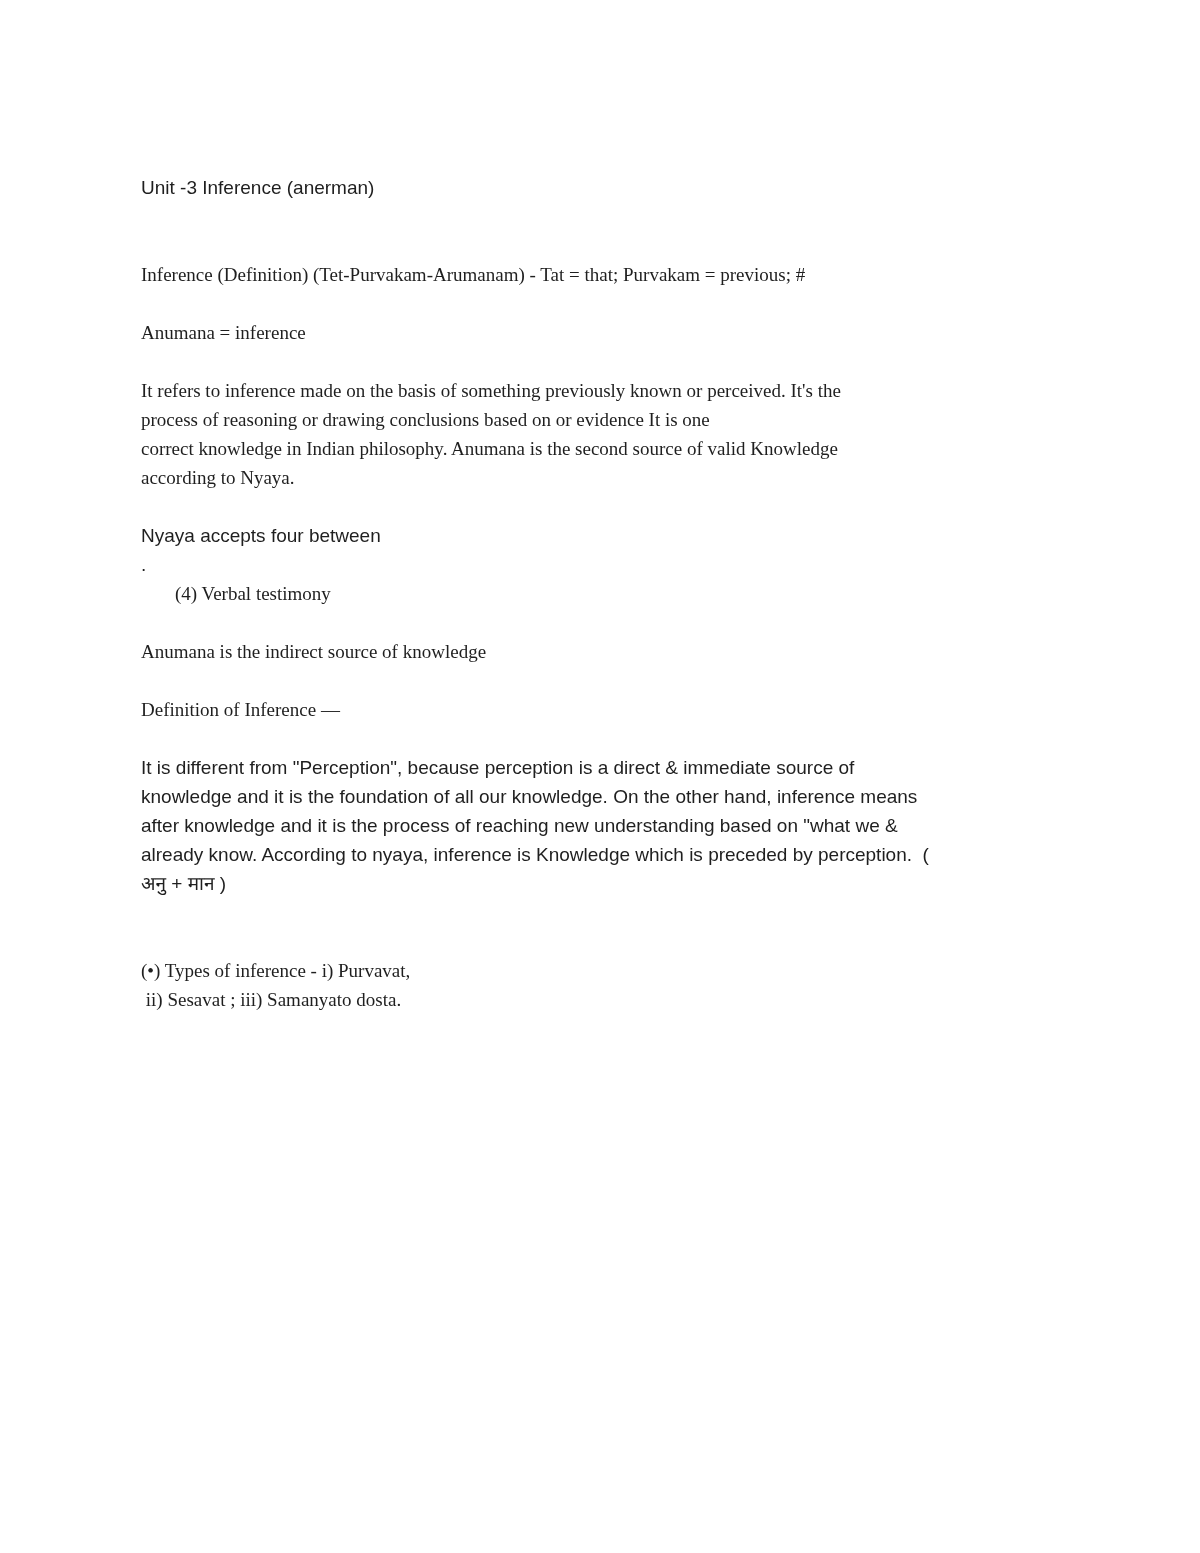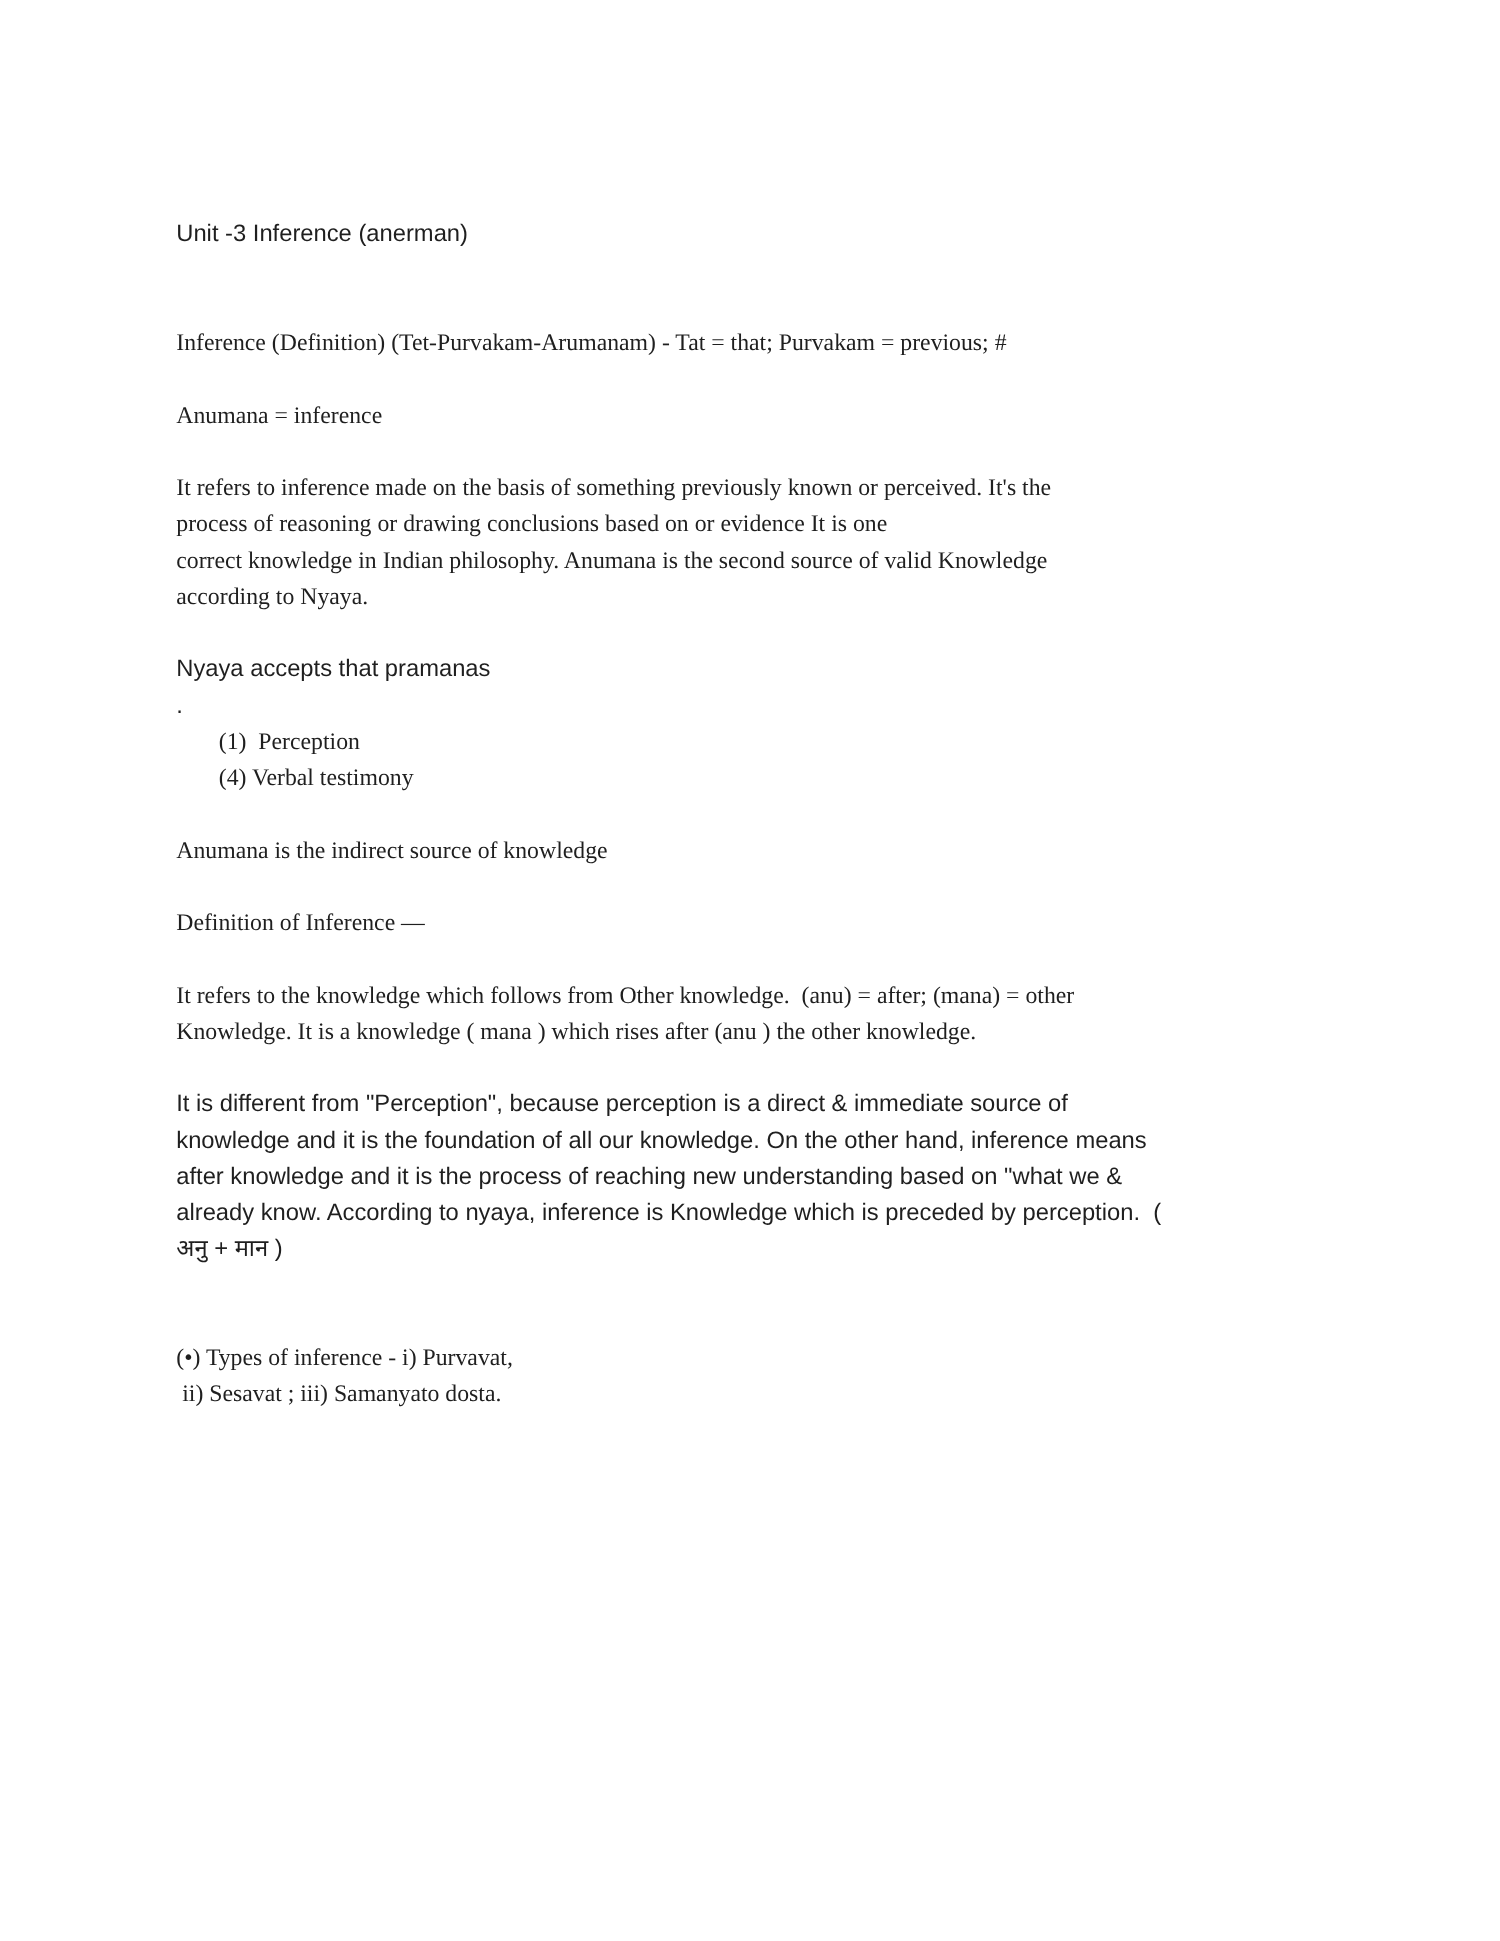--- a/index.html
+++ b/index.html
@@ -39,35 +39,32 @@
 
   <p class="line mb1">Inference (Definition) (Tet-Purvakam-Arumanam) - Tat = that; Purvakam = previous; #</p>
 
   <p class="line mb1">Anumana = inference</p>
 
   <p class="line mb1">It refers to inference made on the basis of something previously known or perceived. It's the
 process of reasoning or drawing conclusions based on or evidence It is one
 correct knowledge in Indian philosophy. Anumana is the second source of valid Knowledge
 according to Nyaya.</p>
 
-  <p class="line">Nyaya accepts that pramanas</p>
+  <p class="line">Nyaya accepts four between</p>
 
   <p class="line">.</p>
 
   <div class="list mb1">
-    <p class="line">(1)  Perception</p>
     <p class="line">(4) Verbal testimony</p>
   </div>
 
   <p class="line mb1">Anumana is the indirect source of knowledge</p>
 
   <p class="line mb1">Definition of Inference —</p>
 
-  <p class="line mb1">It refers to the knowledge which follows from Other knowledge.  (anu) = after; (mana) = other
-Knowledge. It is a knowledge ( mana ) which rises after (anu ) the other knowledge.</p>
 
   <p class="line mb2">It is different from "Perception", because perception is a direct &amp; immediate source of
 knowledge and it is the foundation of all our knowledge. On the other hand, inference means
 after knowledge and it is the process of reaching new understanding based on "what we &amp;
 already know. According to nyaya, inference is Knowledge which is preceded by perception.  (
 अनु + मान )</p>
 
   <p class="line mb1">(•) Types of inference - i) Purvavat,
  ii) Sesavat ; iii) Samanyato dosta.</p>
 

